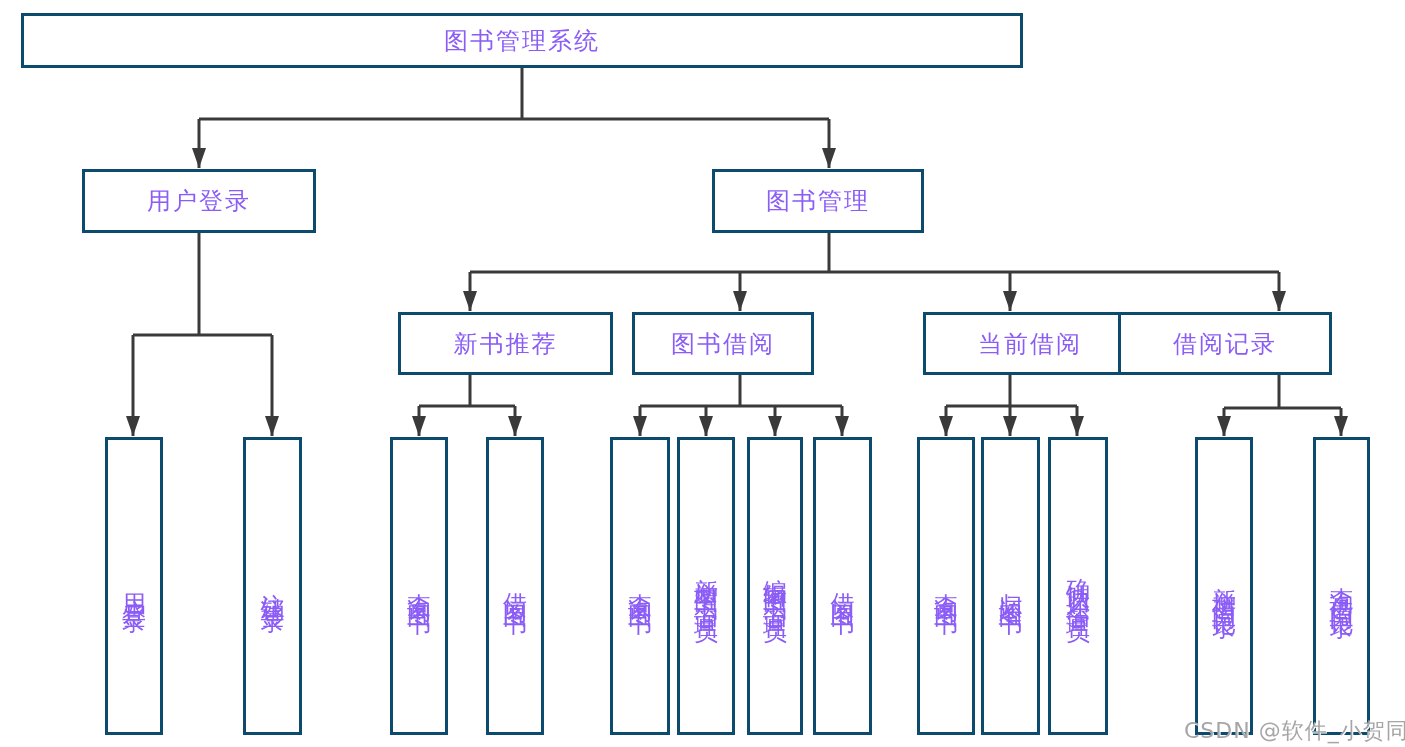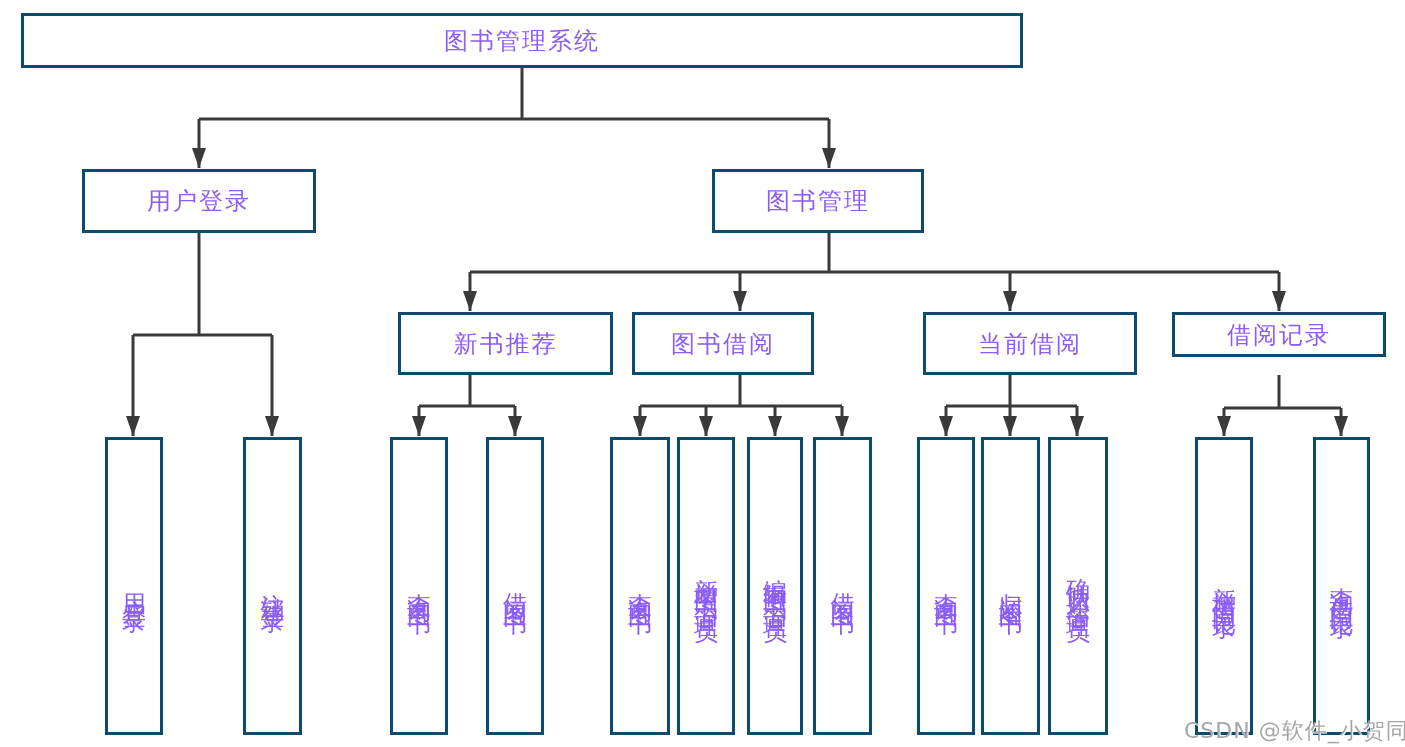--- a/index.html
+++ b/index.html
@@ -105,21 +105,21 @@
   </svg>
 
   <div class="node hbox" style="left:21px; top:13px; width:1002px; height:55px;">图书管理系统</div>
 
   <div class="node hbox" style="left:82px; top:169px; width:234px; height:64px;">用户登录</div>
   <div class="node hbox" style="left:712px; top:169px; width:212px; height:64px;">图书管理</div>
 
   <div class="node hbox" style="left:363px; top:312px; width:215px; height:63px;margin-left:35px;">新书推荐</div>
   <div class="node hbox" style="left:632px; top:312px; width:182px; height:63px;">图书借阅</div>
   <div class="node hbox" style="left:903px; top:312px; width:214px; height:63px;margin-left:20px;">当前借阅</div>
-  <div class="node hbox" style="left:1172px; top:312px; width:214px; height:45px;">借阅记录</div>
+  <div class="node hbox" style="left:1118px; top:312px; width:214px; height:63px;">借阅记录</div>
 
   <div class="node vbox" style="left:105px; top:437px; width:58px; height:298px;">用户登录</div>
   <div class="node vbox" style="left:243px; top:437px; width:59px; height:298px;">注销登录</div>
 
   <div class="node vbox" style="left:390px; top:437px; width:58px; height:298px;">查询图书</div>
   <div class="node vbox" style="left:486px; top:437px; width:58px; height:298px;">借阅图书</div>
 
   <div class="node vbox" style="left:610px; top:437px; width:60px; height:298px;">查询图书</div>
   <div class="node vbox" style="left:677px; top:437px; width:58px; height:298px;">新增图书（管理员）</div>
   <div class="node vbox" style="left:747px; top:437px; width:56px; height:298px;">编辑图书（管理员）</div>

